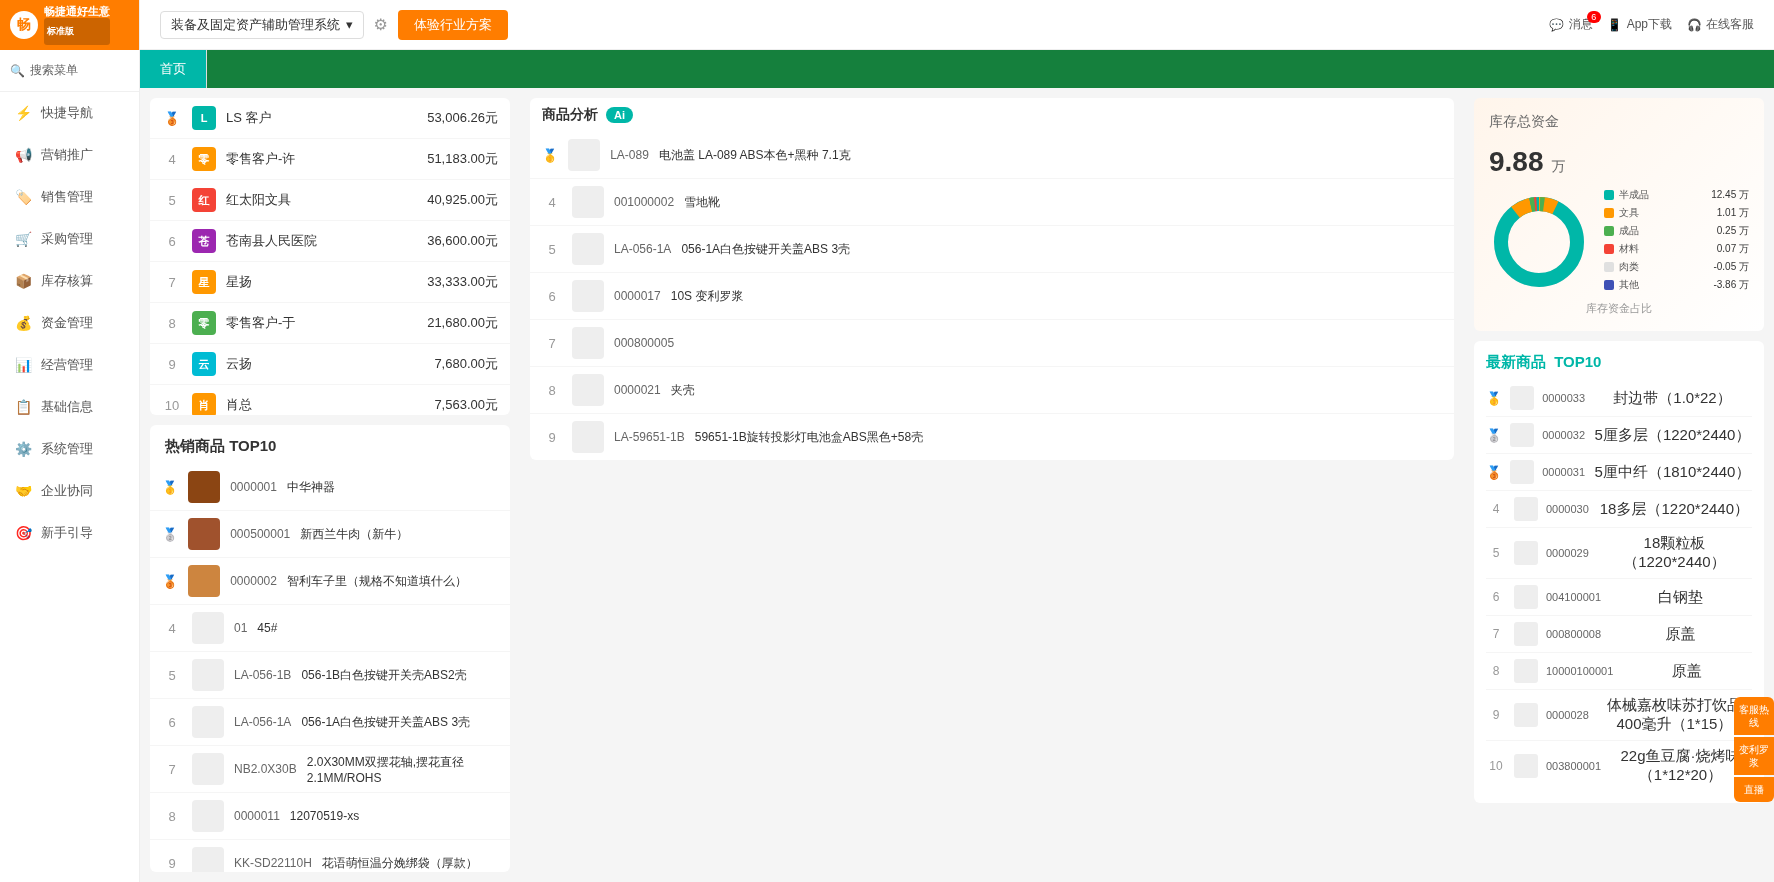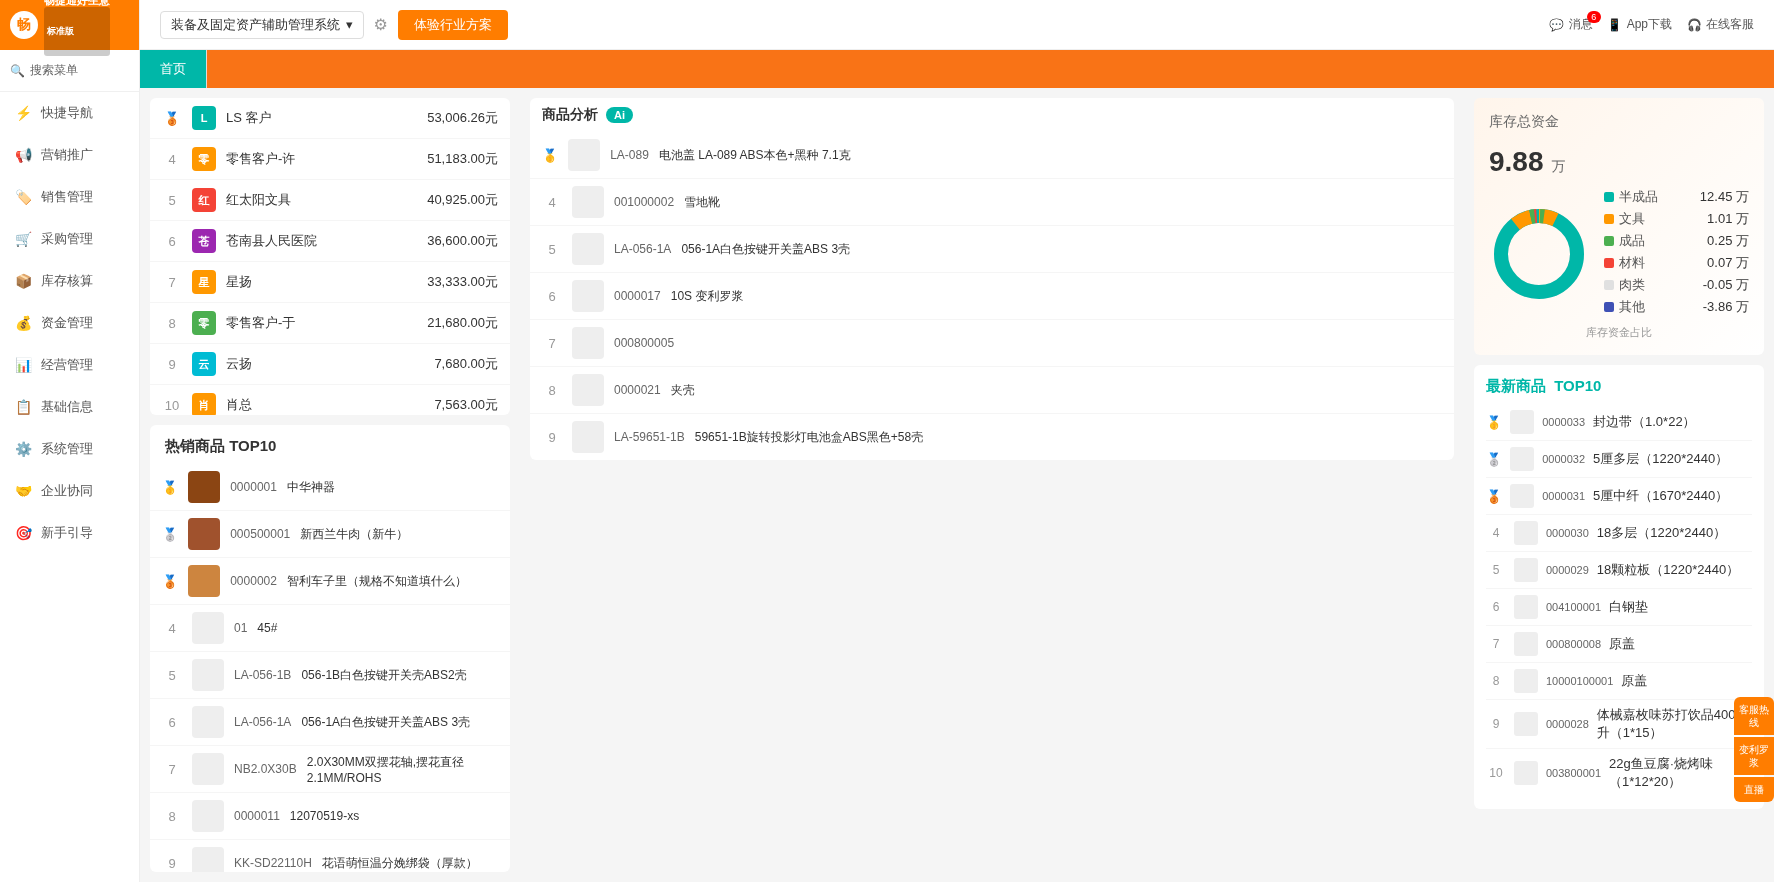--- a/index.html
+++ b/index.html
@@ -32,21 +32,21 @@
       background: #fff;
       border-radius: 50%;
       display: flex;
       align-items: center;
       justify-content: center;
       color: #ff7d00;
       font-weight: bold;
       font-size: 14px;
     }
     .brand-text { line-height: 1.2; font-size: 11px; }
-    .brand-badge { background: rgba(0,0,0,0.2); font-size: 9px; padding: 19px 3px; border-radius: 3px; }
+    .brand-badge { background: rgba(0,0,0,0.2); font-size: 9px; padding: 8px 3px; border-radius: 3px; }
     .sidebar-search {
       padding: 8px 10px;
       border-bottom: 1px solid #f0f0f0;
     }
     .sidebar-search-btn {
       display: flex;
       align-items: center;
       gap: 5px;
       color: #666;
       cursor: pointer;
@@ -141,21 +141,21 @@
       color: #fff;
       border-radius: 8px;
       padding: 1px 4px;
       font-size: 9px;
       min-width: 14px;
       text-align: center;
     }
 
     
     .page-tabs {
-      background: #f97316;
+      background: #15803d;
       display: flex;
       padding: 0;
       flex-shrink: 0;
     }
     .page-tab {
       padding: 10px 20px;
       cursor: pointer;
       font-size: 13px;
       color: #666;
       border-right: 1px solid #ddd;
@@ -308,21 +308,21 @@
       align-items: center;
       margin-top: 10px;
     }
     .donut-container {
       width: 100px;
       height: 100px;
       flex-shrink: 0;
     }
     .legend {
       flex: 1;
-      font-size: 13px;
+      font-size: 10px;
     }
     .legend-item {
       display: flex;
       align-items: center;
       justify-content: space-between;
       margin-bottom: 4px;
       gap: 5px;
     }
     .legend-color {
       width: 10px;
@@ -370,21 +370,21 @@
       background: #eee;
       border-radius: 3px;
       flex-shrink: 0;
       display: flex;
       align-items: center;
       justify-content: center;
       font-size: 9px;
       color: #bbb;
     }
     .np-code { color: #666; font-size: 11px; flex-shrink: 0; }
-    .np-name { flex: 1; font-size: 13px; color: #333; }
+    .np-name { flex: 1; font-size: 15px; color: #333; text-align: center; }
 
     
     .left-panel {
       width: 380px;
       overflow-y: auto;
       padding: 10px;
       display: flex;
       flex-direction: column;
       gap: 10px;
       flex-shrink: 0;
@@ -763,21 +763,21 @@
           <div class="new-product-row">
             <span>🥈</span>
             <div class="np-img"></div>
             <span class="np-code">0000032</span>
             <span class="np-name">5厘多层（1220*2440）</span>
           </div>
           <div class="new-product-row">
             <span>🥉</span>
             <div class="np-img"></div>
             <span class="np-code">0000031</span>
-            <span class="np-name">5厘中纤（1670*2440）</span>
+            <span class="np-name">5厘中纤（1810*2440）</span>
           </div>
           <div class="new-product-row">
             <span class="np-rank">4</span>
             <div class="np-img"></div>
             <span class="np-code">0000030</span>
             <span class="np-name">18多层（1220*2440）</span>
           </div>
           <div class="new-product-row">
             <span class="np-rank">5</span>
             <div class="np-img"></div>

